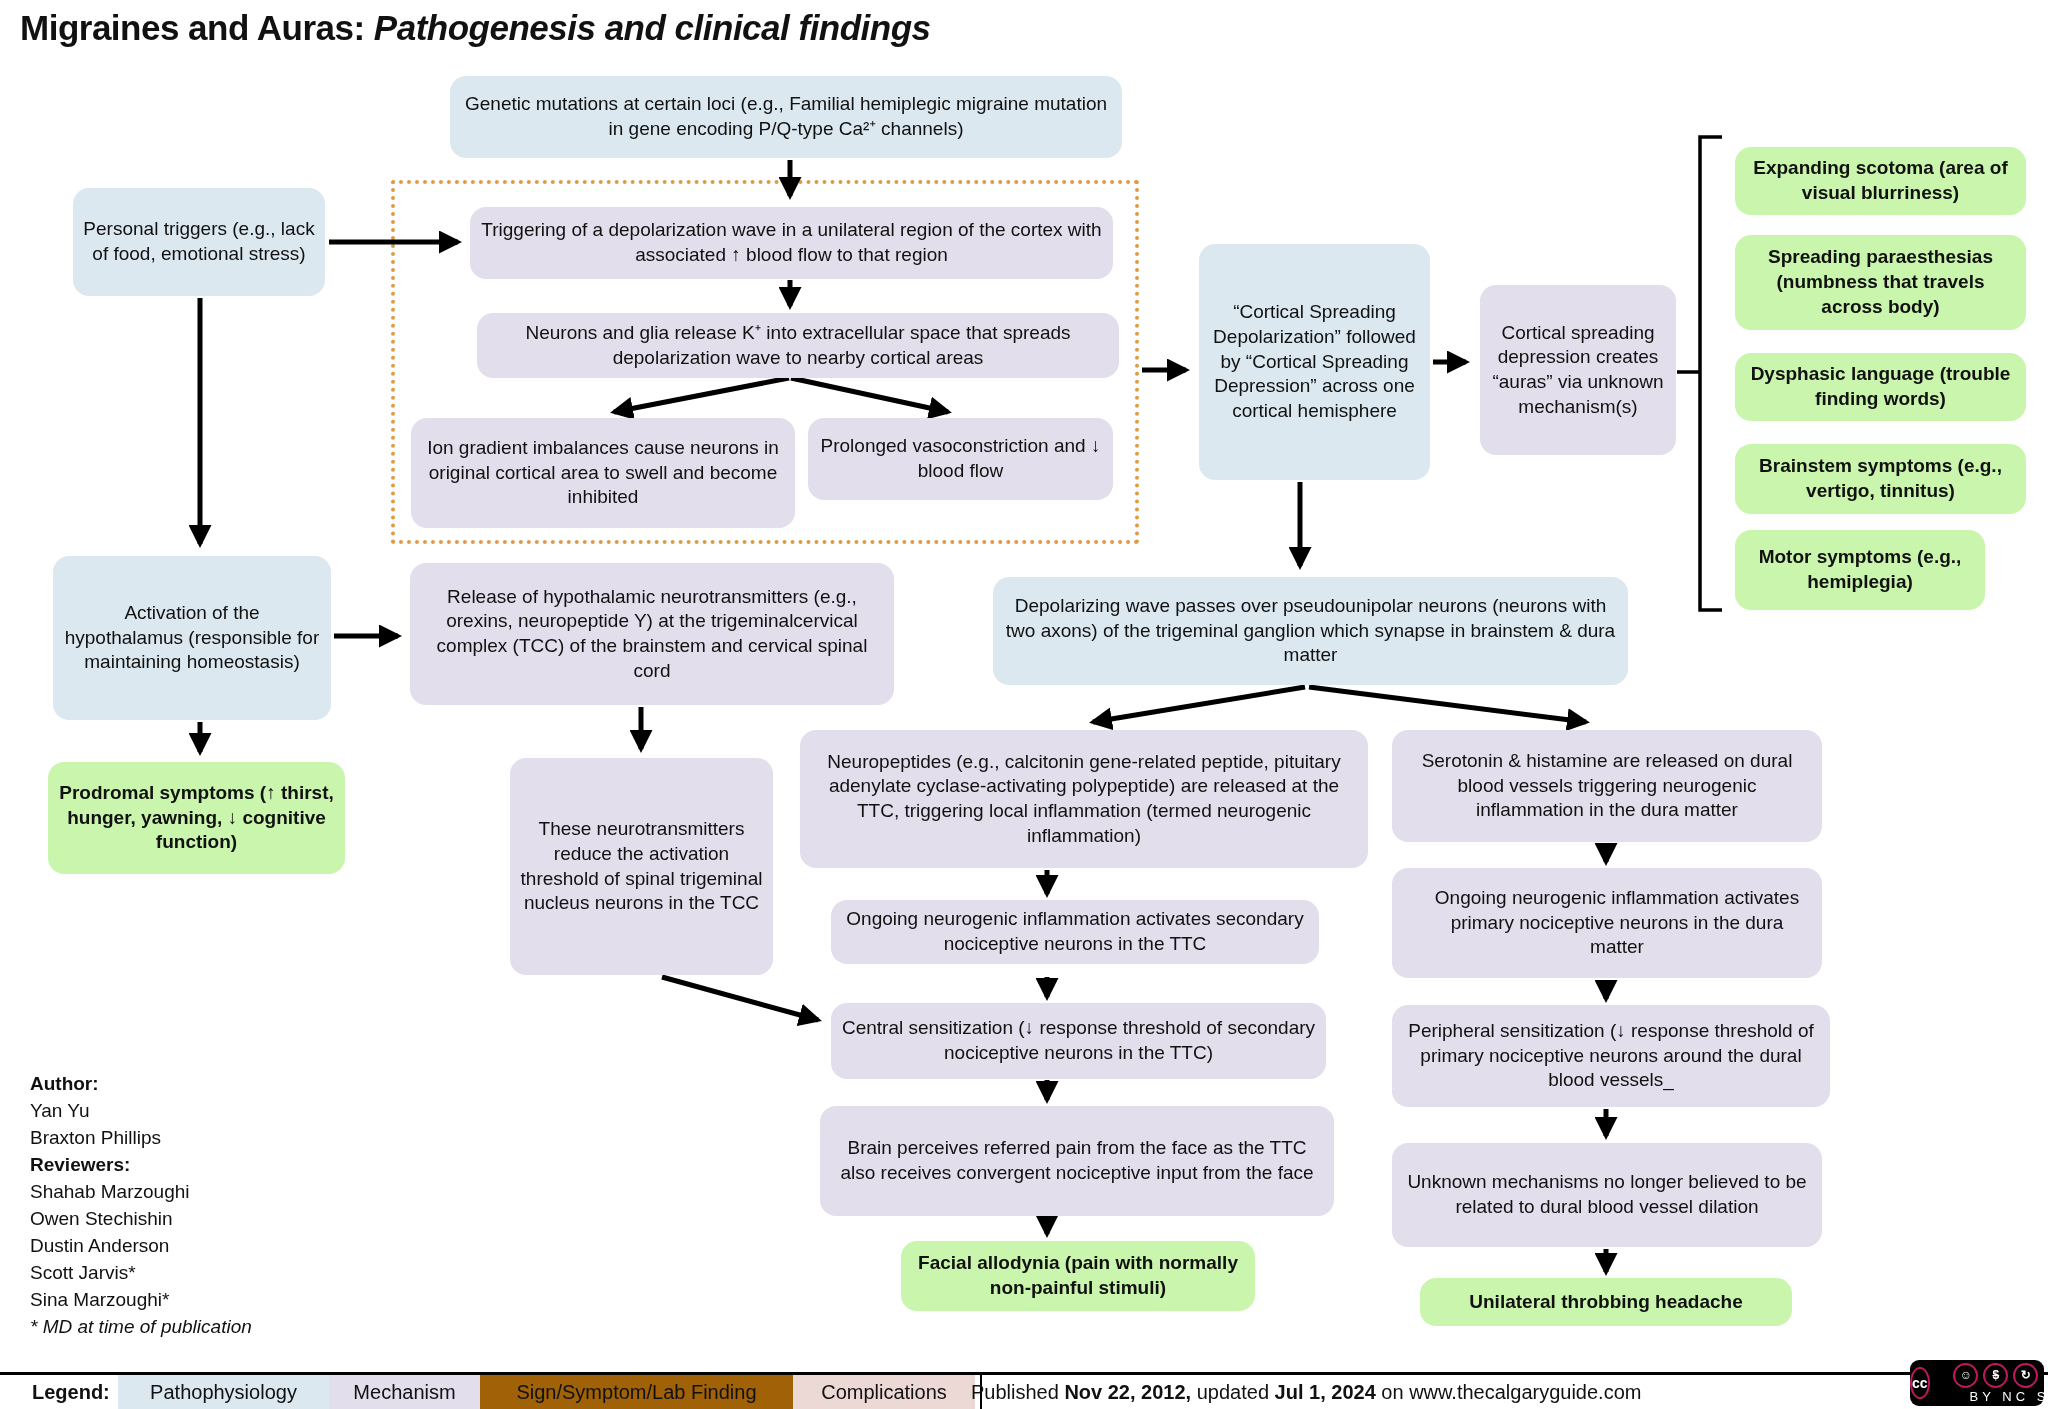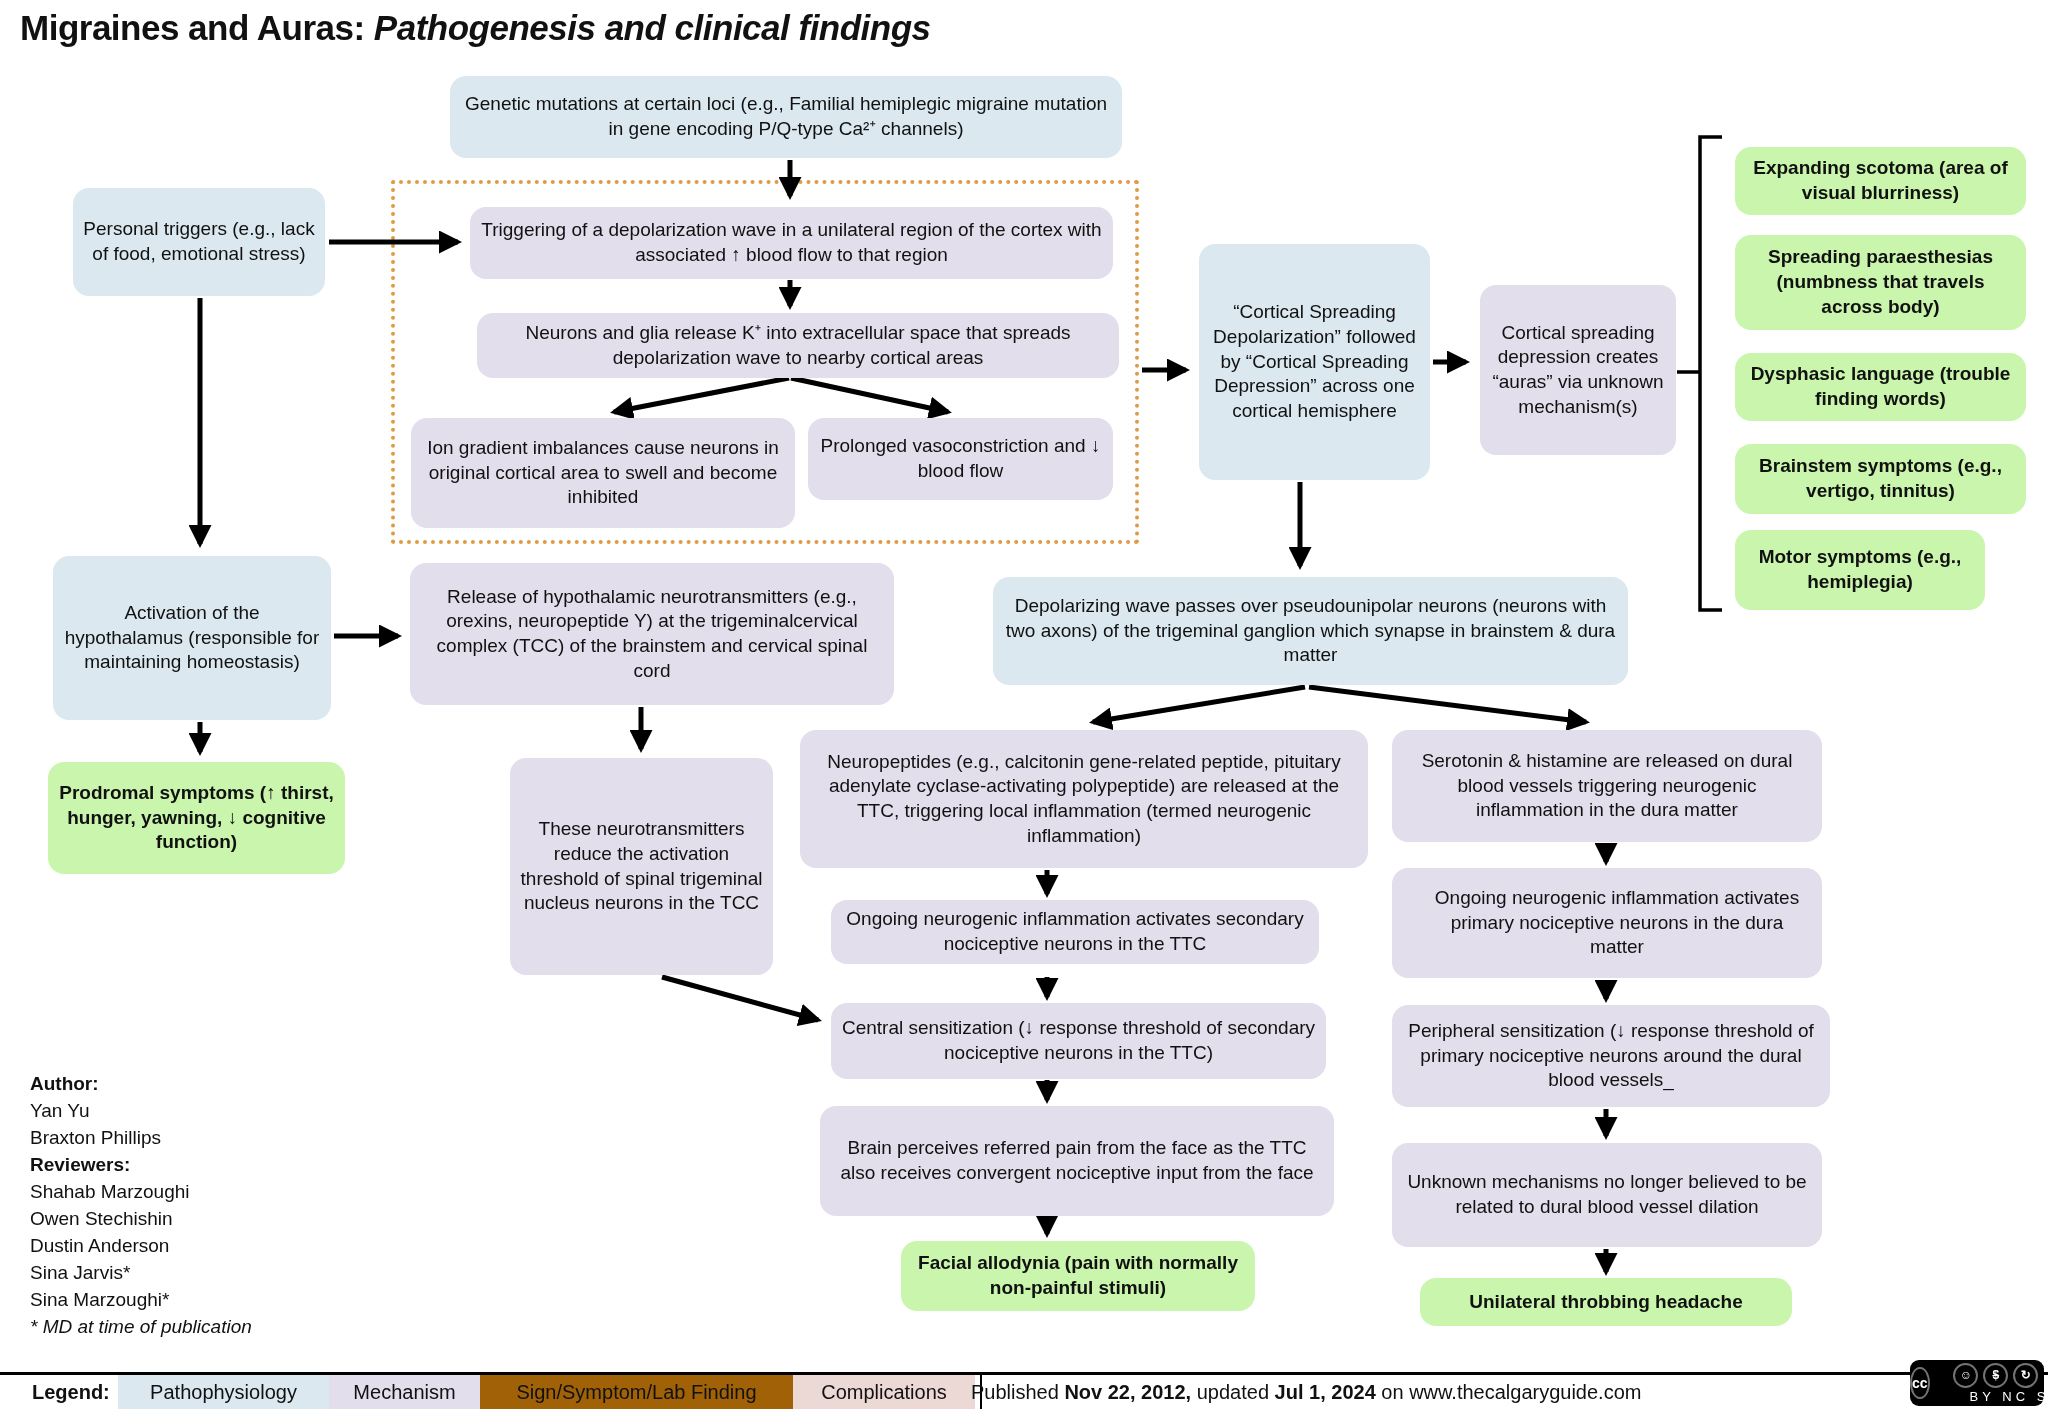--- a/index.html
+++ b/index.html
@@ -28,21 +28,21 @@
   .cell.c1{left:118px;width:211px;background:#dbe8f0;}
   .cell.c2{left:329px;width:151px;background:#e2deec;}
   .cell.c3{left:480px;width:313px;background:#a16207;}
   .cell.c4{left:793px;width:182px;background:#ecd9d6;}
   .legend-divider{position:absolute;left:980px;top:0;width:2px;height:34px;background:#000;}
   .pub{position:absolute;left:971px;top:0;height:34px;display:flex;align-items:center;
         font-size:20px;white-space:pre;}
   .pub .b{font-weight:bold;}
   .cc-badge{position:absolute;left:1910px;top:1360px;width:134px;height:46px;background:#000;
         border-radius:9px;display:flex;align-items:center;justify-content:space-evenly;color:#fff;}
-  .cc-circle{border:2px solid #737373;border-radius:50%;display:flex;align-items:center;
+  .cc-circle{border:2px solid #be185d;border-radius:50%;display:flex;align-items:center;
         justify-content:center;font-weight:bold;}
   .cc-main{width:28px;height:28px;font-size:14px;}
   .cc-sm{width:21px;height:21px;font-size:12px;}
   .cc-right{display:flex;flex-direction:column;align-items:center;gap:1px;}
   .cc-row{display:flex;gap:5px;}
   .cc-labels{font-size:13px;letter-spacing:4px;white-space:pre;margin-left:40px;}
   .nc-glyph{text-decoration:line-through;}
 </style>
 </head>
 <body>
@@ -124,21 +124,21 @@
   <div class="node green" style="left:1420px;top:1278px;width:372px;height:48px;">Unilateral throbbing headache</div>
 
   <div class="credits">
     <div class="b">Author:</div>
     <div>Yan Yu</div>
     <div>Braxton Phillips</div>
     <div class="b">Reviewers:</div>
     <div>Shahab Marzoughi</div>
     <div>Owen Stechishin</div>
     <div>Dustin Anderson</div>
-    <div>Sina Jarvis*</div>
+    <div>Scott Jarvis*</div>
     <div>Sina Marzoughi*</div>
     <div class="i">* MD at time of publication</div>
   </div>
 
   <div class="legend-bar">
     <div class="legend-label">Legend:</div>
     <div class="cell c1">Pathophysiology</div>
     <div class="cell c2">Mechanism</div>
     <div class="cell c3">Sign/Symptom/Lab Finding</div>
     <div class="cell c4">Complications</div>

